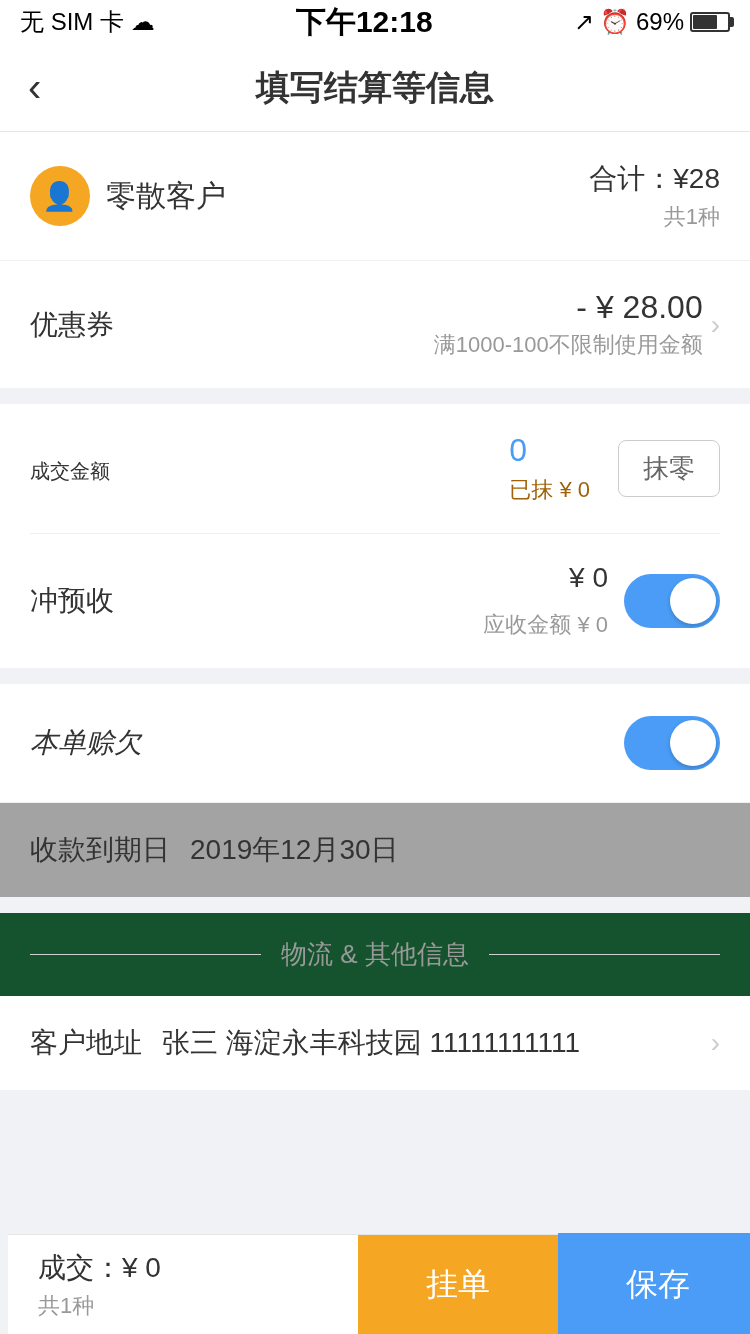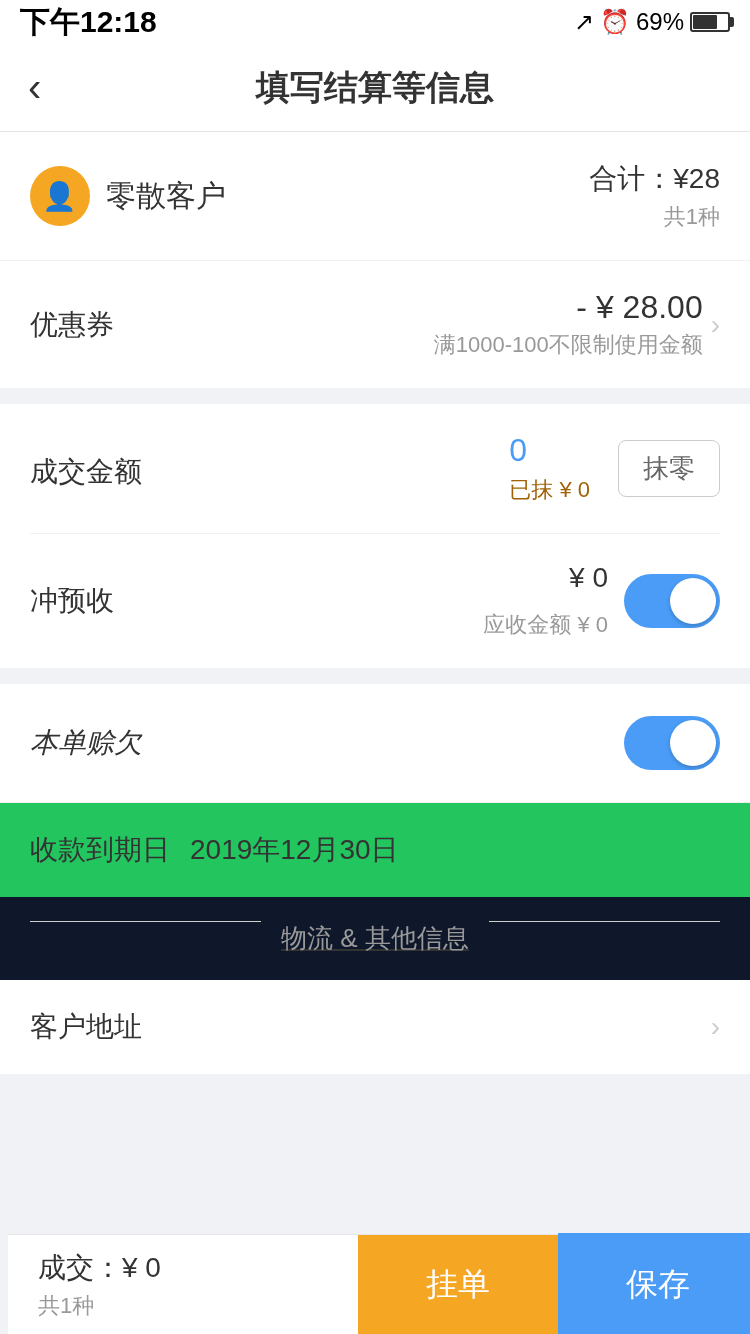--- a/index.html
+++ b/index.html
@@ -169,21 +169,21 @@
       padding: 0 30px;
     }
     .deal-row {
       display: flex;
       align-items: center;
       justify-content: space-between;
       padding: 28px 0;
       border-bottom: 1px solid #f0f0f0;
     }
     .deal-row:last-child { border-bottom: none; }
-    .deal-label { font-size: 28px; color: #333; margin-top: 6px; }
+    .deal-label { font-size: 20px; color: #333; margin-top: 6px; }
     .deal-right {
       display: flex;
       align-items: center;
       gap: 16px;
     }
     .deal-amount-blue {
       font-size: 32px;
       color: #4a9cf6;
       font-weight: 500;
     }
@@ -267,25 +267,24 @@
       display: flex;
       align-items: center;
       padding: 28px 30px;
     }
     .duedate-label { font-size: 28px; color: #333; margin-right: 20px; }
     .duedate-value { font-size: 28px; color: #333; }
 
     
     .logistics-divider {
       display: flex;
-      align-items: flex-start;
+      align-items: center;
       justify-content: center;
       padding: 24px 30px;
-      background: #0f172a;
-      text-decoration: underline;
+      background: #14532d;
     }
     .logistics-line {
       flex: 1;
       height: 1px;
       background: #d0d0d0;
     }
     .logistics-text {
       font-size: 26px;
       color: #999;
       padding: 0 20px;
@@ -336,20 +335,23 @@
       font-size: 32px;
       color: #fff;
       font-weight: 500;
       cursor: pointer;
     }
   </style>
 </head>
 <body>
 
 <div class="status-bar">
+  <div class="status-left">
+    <span>无 SIM 卡  ☁</span>
+  </div>
   <div class="status-center">下午12:18</div>
   <div class="status-right">
     <span>↗</span>
     <span>⏰</span>
     <span>69%</span>
     <div class="battery-icon">
       <div class="battery-fill"></div>
     </div>
   </div>
 </div>
@@ -413,33 +415,34 @@
 
   <div class="debt-section" style="background:#fff; margin-bottom:0; padding:0 30px;">
     <div class="debt-row">
       <span class="debt-label">本单赊欠</span>
       <div class="toggle">
         <div class="toggle-knob"></div>
       </div>
     </div>
   </div>
 
-  <div class="duedate-row" style="background:#22c55e; border-top:1px solid #f0f0f0;">
+  <div class="duedate-row" style="background:#a3a3a3; margin-bottom:16px; border-top:1px solid #f0f0f0;">
     <span class="duedate-label">收款到期日</span>
     <span class="duedate-value">2019年12月30日</span>
   </div>
 
   <div class="logistics-divider">
     <div class="logistics-line"></div>
     <span class="logistics-text">物流 &amp; 其他信息</span>
     <div class="logistics-line"></div>
   </div>
 
   <div class="address-row">
     <span class="address-label">客户地址</span>
+    <span class="address-value">张三 海淀永丰科技园 11111111111</span>
     <span class="chevron-right">›</span>
   </div>
 
 </div>
 
 <div class="bottom-bar">
   <div class="bottom-summary">
     <div class="bottom-deal">
       <span>成交：</span><span>¥ 0</span>
     </div>

